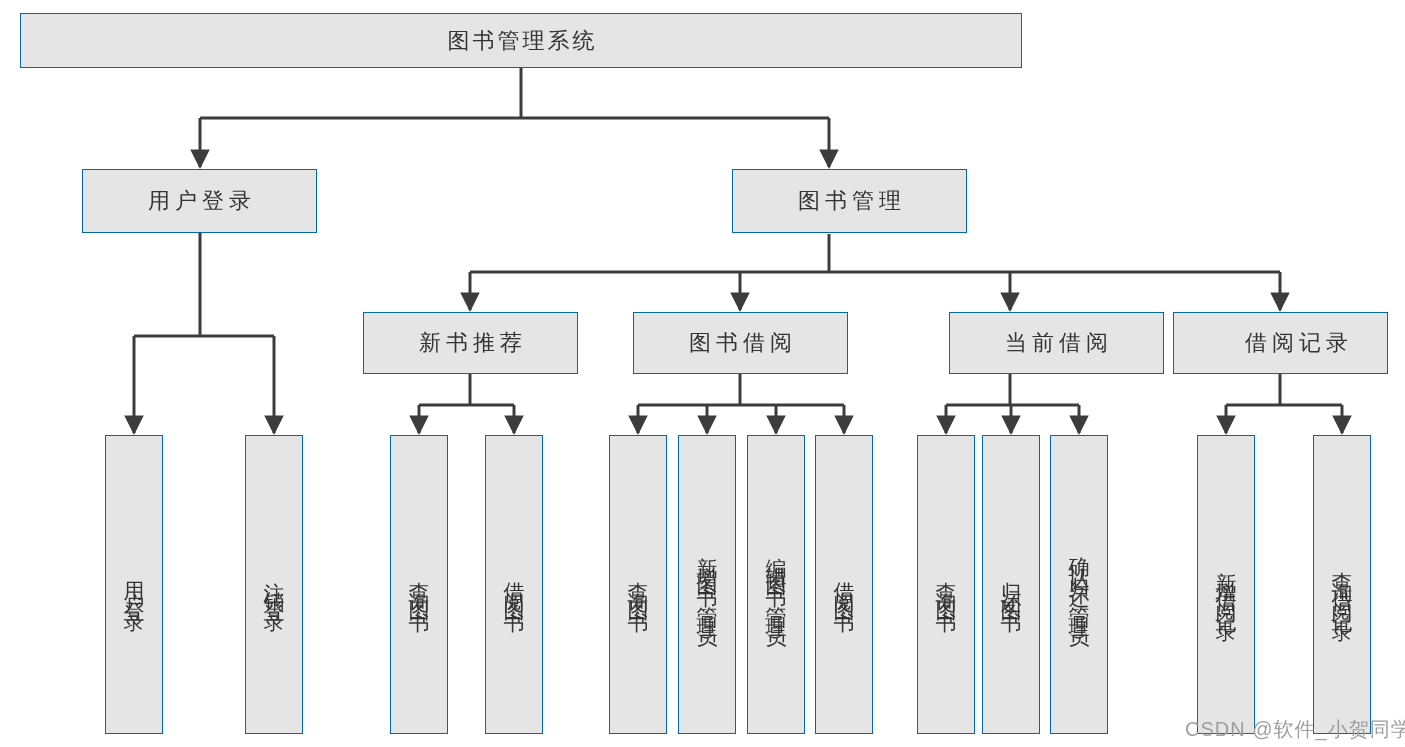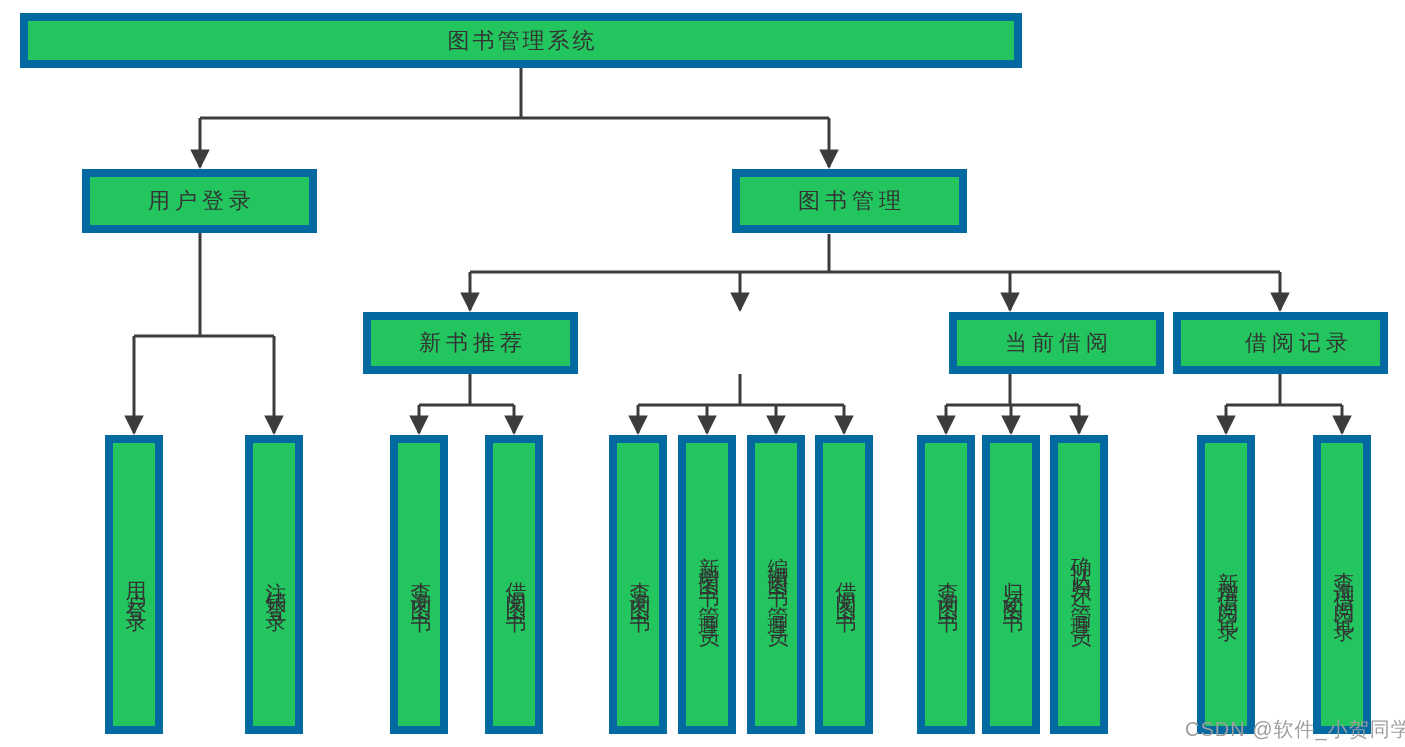--- a/index.html
+++ b/index.html
@@ -8,27 +8,26 @@
     width: 1405px;
     height: 747px;
     background: #ffffff;
     font-family: "Liberation Sans", "DejaVu Sans", sans-serif;
     overflow: hidden;
   }
   svg.wires { position: absolute; left: 0; top: 0; width: 1405px; height: 747px; }
   .box {
     position: absolute;
     box-sizing: border-box;
-    border: 8px solid #0369a1;
-    background: #22c55e;
+    border: 1px solid #0369a1;
+    background: #e5e5e5;
     color: #333333;
     display: flex;
     align-items: center;
     justify-content: center;
-    font-family: Liberation Mono, monospace;
   }
   .box.h { font-size: 22px; letter-spacing: 5px; text-indent: 5px; white-space: nowrap; }
   .box.root { font-size: 22px; letter-spacing: 3px; text-indent: 3px; }
   .box.v {
     writing-mode: vertical-rl;
     text-orientation: mixed;
     font-size: 21px;
     letter-spacing: 10px;
     line-height: 52px;
     white-space: nowrap;
@@ -97,20 +96,21 @@
       <path d="M1342 405 V433" marker-end="url(#arrow)"></path>
     </g>
   </svg>
 
   <div class="box h root" style="left:20px; top:13px; width:1002px; height:55px;">图书管理系统</div>
 
   <div class="box h" style="left:82px; top:169px; width:235px; height:64px;">用户登录</div>
   <div class="box h" style="left:711px; top:169px; width:235px; height:64px;margin-left:21px;">图书管理</div>
 
   <div class="box h" style="left:363px; top:312px; width:215px; height:62px;">新书推荐</div>
+  <div class="box h" style="left:633px; top:312px; width:215px; height:62px;">图书借阅</div>
   <div class="box h" style="left:949px; top:312px; width:215px; height:62px;">当前借阅</div>
   <div class="box h" style="left:1173px; top:312px; width:215px; height:62px;padding-left:32px;">借阅记录</div>
 
   <div class="box v" style="left:105px; top:435px; width:58px; height:299px;">用户登录</div>
   <div class="box v" style="left:245px; top:435px; width:58px; height:299px;">注销登录</div>
 
   <div class="box v" style="left:390px; top:435px; width:58px; height:299px;">查询图书</div>
   <div class="box v" style="left:485px; top:435px; width:58px; height:299px;">借阅图书</div>
 
   <div class="box v" style="left:609px; top:435px; width:58px; height:299px;">查询图书</div>

